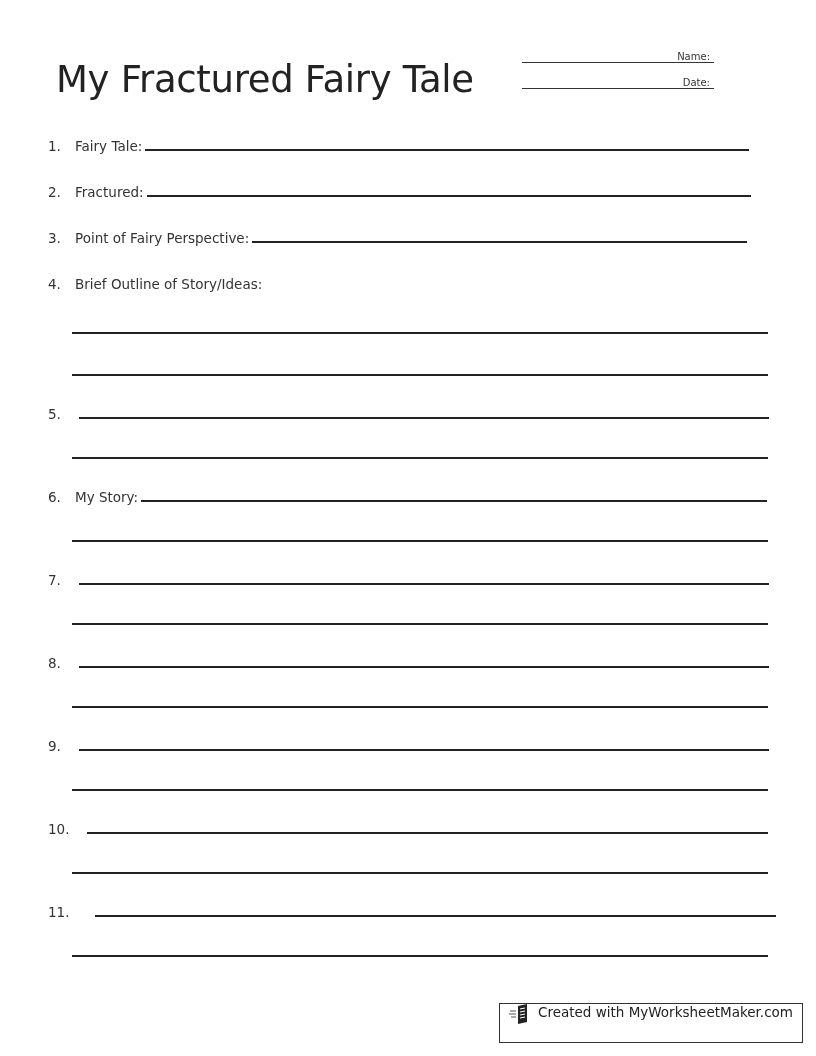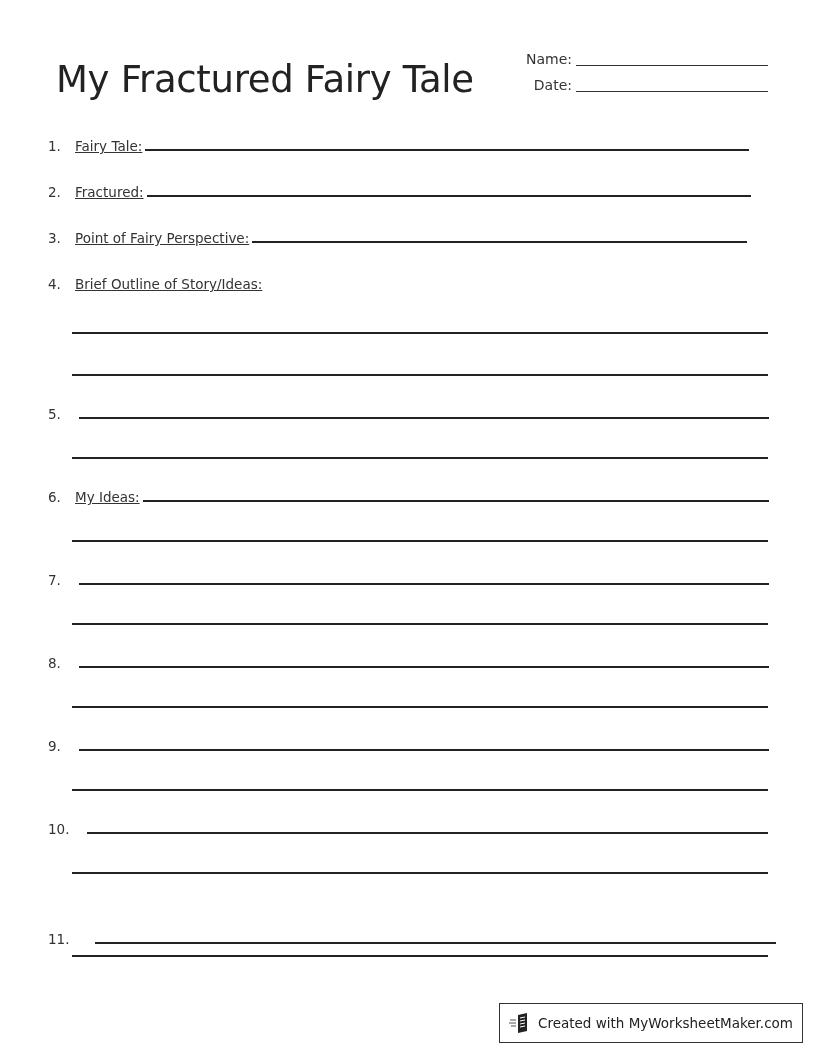--- a/index.html
+++ b/index.html
@@ -1,29 +1,29 @@
 <!DOCTYPE html>
 <html><head>
 <meta charset="utf-8">
 <style>
   html, body { margin: 0; padding: 0; background: #ffffff; }
   body { width: 816px; height: 1056px; position: relative; overflow: hidden;
          font-family: "DejaVu Sans", sans-serif; color: #2b2b2b; }
   .title { position: absolute; left: 48px; top: 50px; font-size: 37px; font-weight: normal; margin: 8px;
            letter-spacing: -0.3px; color: #222; font-family: "DejaVu Sans", sans-serif; }
-  .hdr-field { position: absolute; display: flex; align-items: flex-end; font-size: 14px; color: #333; }
+  .hdr-field { position: absolute; display: flex; align-items: flex-end; font-size: 10px; color: #333; flex-direction: column; }
   .hdr-label { text-align: right; width: 50px; margin-right: 4px; }
   .hdr-line { height: 0; border-bottom: 1.2px solid #333; width: 192px; margin-bottom: 1px; }
   .row { position: absolute; left: 48px; display: flex; align-items: flex-end; font-size: 13.5px; color: #333; }
   .num { width: 27px; }
-  .label { white-space: nowrap; margin-right: 3px; text-decoration: underline; }
+  .label { white-space: nowrap; margin-right: 3px; }
   .fill { height: 0; border-bottom: 2.2px solid #222; margin-bottom: 3px; }
   .rule { position: absolute; left: 72px; width: 696px; height: 0; border-bottom: 2.2px solid #222; }
   .footer { position: absolute; left: 499px; top: 1003px; width: 304px; height: 40px; box-sizing: border-box;
-            border: 1.3px solid #333; display: flex; align-items: center; justify-content: center;
+            border: 1.3px solid #333; display: flex; align-items: flex-start; justify-content: center;
             font-size: 13.5px; color: #222; }
   .footer svg { margin-right: 7px; }
 </style>
 </head>
 <body>
 
 <h1 class="title">My Fractured Fairy Tale</h1>
 
 <div class="hdr-field" style="left:522px; top:51px;">
   <span class="hdr-label">Name:</span>
@@ -60,21 +60,21 @@
 <div class="rule" style="top:374px;"></div>
 
 <div class="row" style="top:406px;">
   <span class="num">5.</span>
   <span class="fill" style="width:690px; margin-left:4px;"></span>
 </div>
 <div class="rule" style="top:457px;"></div>
 
 <div class="row" style="top:489px;">
   <span class="num">6.</span>
-  <span class="label">My Ideas:</span>
+  <span class="label">My Story:</span>
   <span class="fill" style="width:626px;"></span>
 </div>
 <div class="rule" style="top:540px;"></div>
 
 <div class="row" style="top:572px;">
   <span class="num">7.</span>
   <span class="fill" style="width:690px; margin-left:4px;"></span>
 </div>
 <div class="rule" style="top:623px;"></div>
 
@@ -89,21 +89,21 @@
   <span class="fill" style="width:690px; margin-left:4px;"></span>
 </div>
 <div class="rule" style="top:789px;"></div>
 
 <div class="row" style="top:821px;">
   <span class="num">10.</span>
   <span class="fill" style="width:681px; margin-left:12px;"></span>
 </div>
 <div class="rule" style="top:872px;"></div>
 
-<div class="row" style="top:931px;gap:8px;">
+<div class="row" style="top:904px;gap:8px;">
   <span class="num">11.</span>
   <span class="fill" style="width:681px; margin-left:12px;"></span>
 </div>
 <div class="rule" style="top:955px;"></div>
 
 <div class="footer">
   <svg width="22" height="20" viewBox="0 0 22 20">
     <line x1="1" y1="7" x2="7" y2="7" stroke="#555" stroke-width="1"></line>
     <line x1="0" y1="10" x2="7" y2="10" stroke="#555" stroke-width="1"></line>
     <line x1="2" y1="13" x2="7" y2="13" stroke="#555" stroke-width="1"></line>

